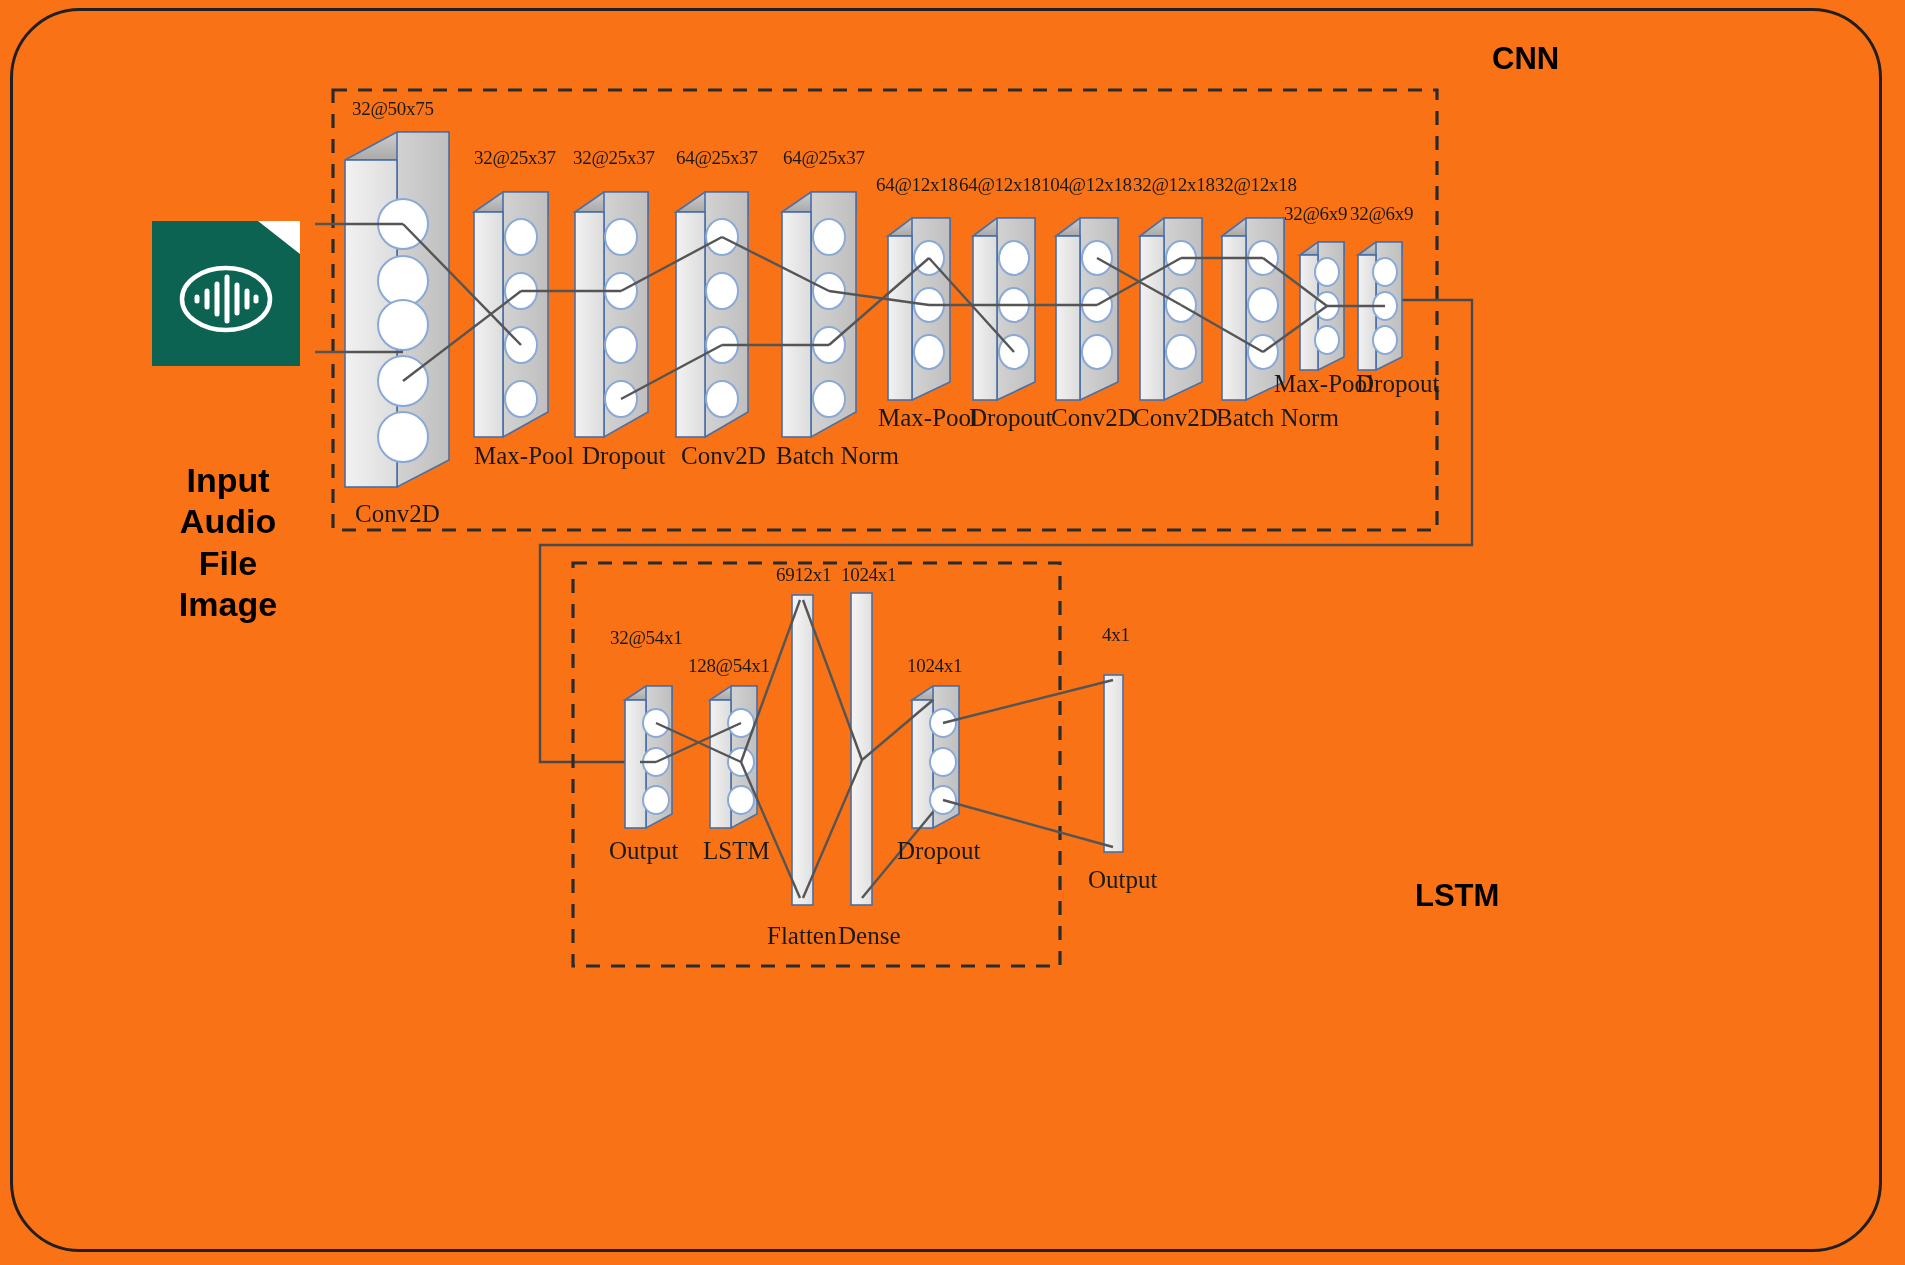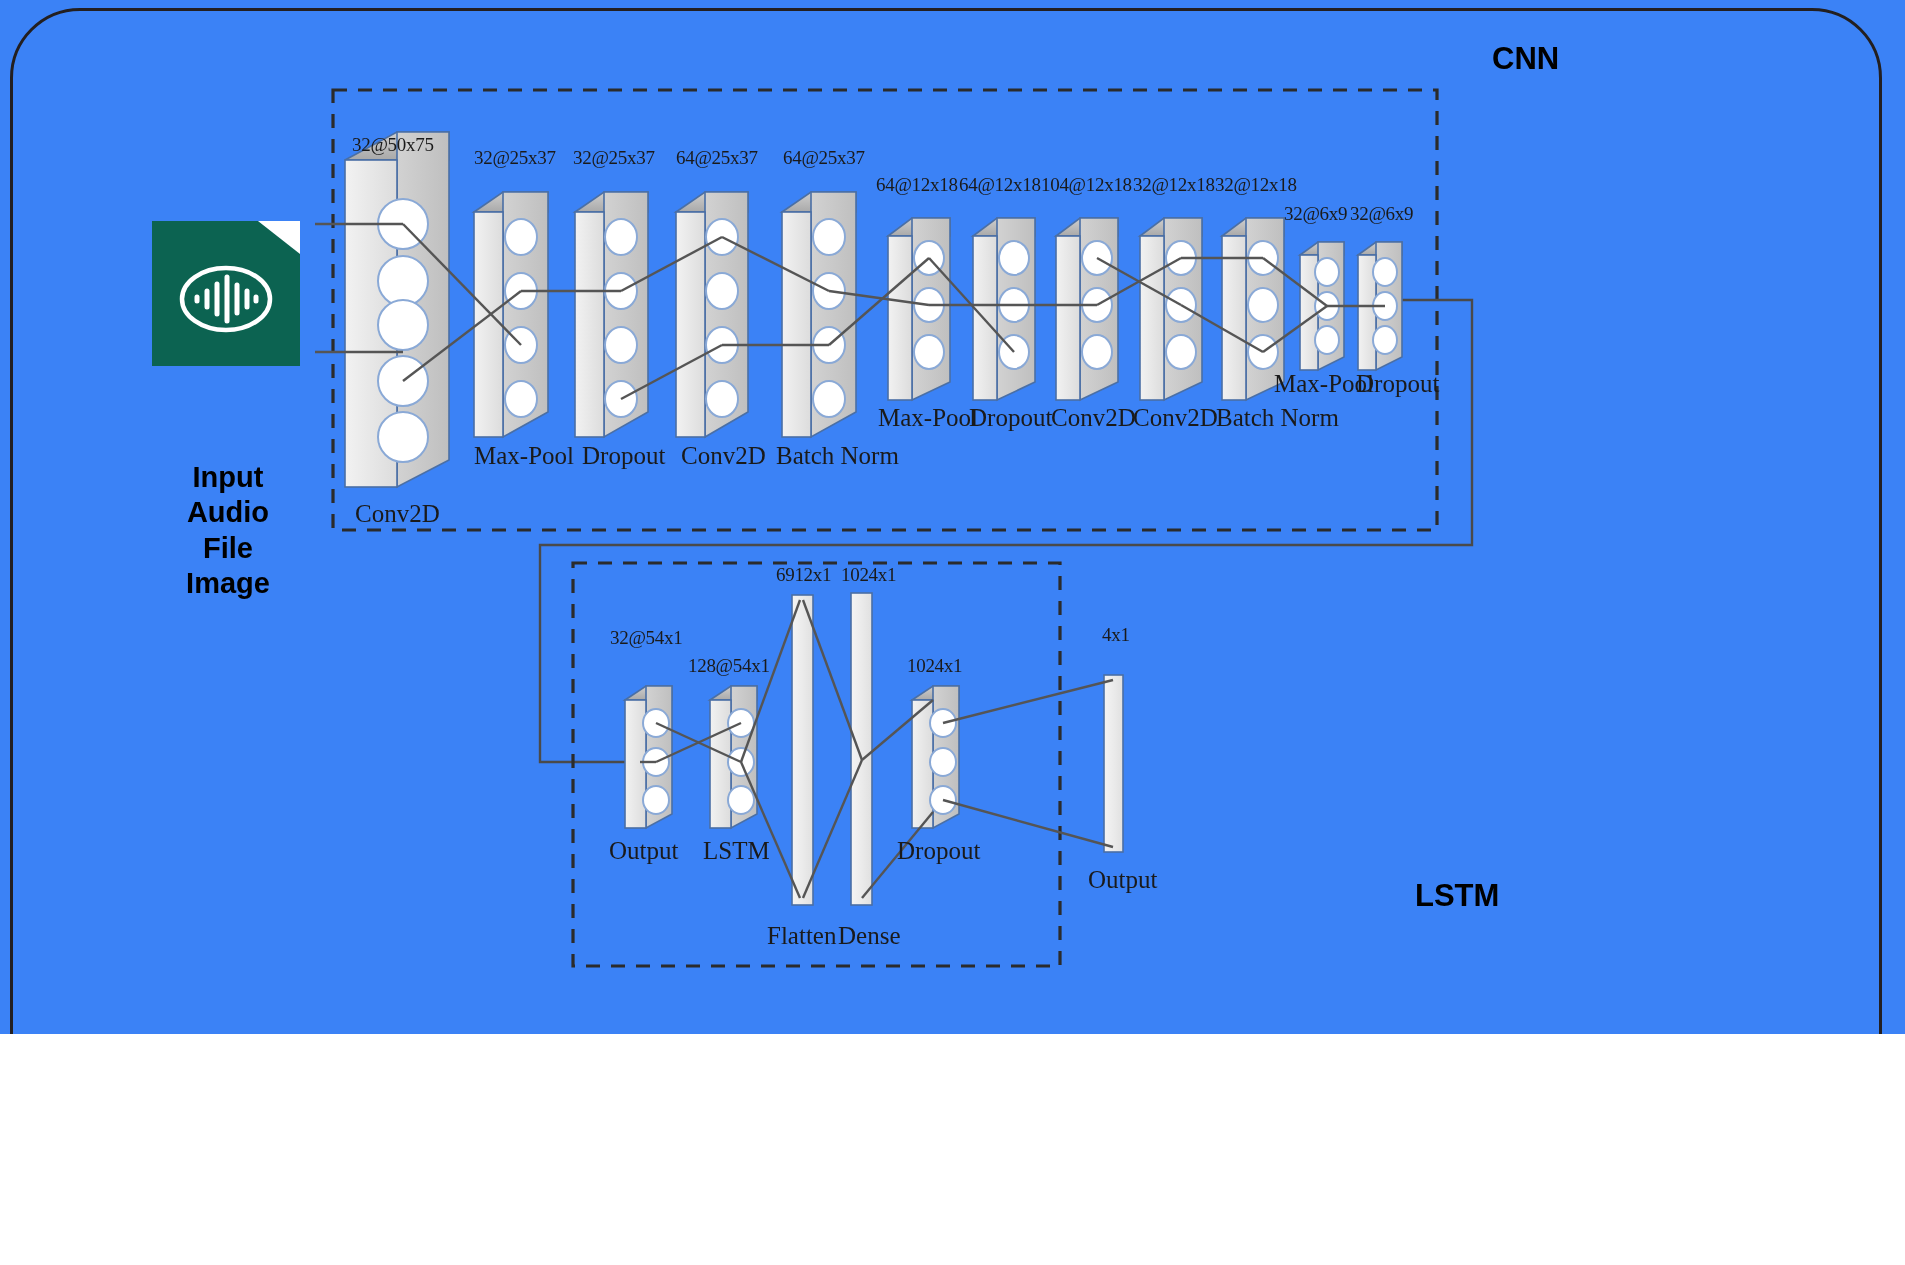--- a/index.html
+++ b/index.html
@@ -7,22 +7,22 @@
     margin: 0;
     padding: 0;
     background: #ffffff;
   }
   body {
     font-family: "Liberation Serif", serif;
   }
   #root {
     position: relative;
     width: 1905px;
-    height: 1034px;
-    background: #3b82f6;
+    height: 1265px;
+    background: #f97316;
     overflow: hidden;
   }
   #outer-frame {
     position: absolute;
     left: 10px;
     top: 8px;
     width: 1872px;
     height: 1244px;
     border: 3px solid #231f20;
     border-radius: 70px;
@@ -51,21 +51,21 @@
   }
   .big-lbl {
     font-family: "Liberation Sans", sans-serif;
     font-weight: bold;
     font-size: 31px;
     color: #000000;
   }
   .input-lbl {
     font-family: "Liberation Sans", sans-serif;
     font-weight: bold;
-    font-size: 29px;
+    font-size: 34px;
     color: #000000;
     text-align: center;
     line-height: 1.22;
     white-space: normal;
   }
   
   #audio-icon {
     position: absolute;
     left: 152px;
     top: 221px;
@@ -329,21 +329,21 @@
       </g>
     </svg>
   </div>
 
   <div class="lbl big-lbl" style="left:1492px;top:43px;">CNN</div>
 
   <div class="lbl big-lbl" style="left:1415px;top:880px;">LSTM</div>
 
   <div class="lbl input-lbl" style="left:158px;top:460px;width:140px;">Input<br>Audio File<br>Image</div>
 
-  <div class="lbl dim-lbl" style="left:352px;top:99px;margin-top:36px;">32@50x75</div>
+  <div class="lbl dim-lbl" style="left:352px;top:99px;">32@50x75</div>
   <div class="lbl dim-lbl" style="left:474px;top:148px;">32@25x37</div>
   <div class="lbl dim-lbl" style="left:573px;top:148px;">32@25x37</div>
   <div class="lbl dim-lbl" style="left:676px;top:148px;">64@25x37</div>
   <div class="lbl dim-lbl" style="left:783px;top:148px;">64@25x37</div>
   <div class="lbl dim-lbl" style="left:876px;top:175px;">64@12x18</div>
   <div class="lbl dim-lbl" style="left:959px;top:175px;">64@12x18</div>
   <div class="lbl dim-lbl" style="left:1041px;top:175px;">104@12x18</div>
   <div class="lbl dim-lbl" style="left:1133px;top:175px;">32@12x18</div>
   <div class="lbl dim-lbl" style="left:1215px;top:175px;">32@12x18</div>
   <div class="lbl dim-lbl" style="left:1284px;top:204px;">32@6x9</div>

